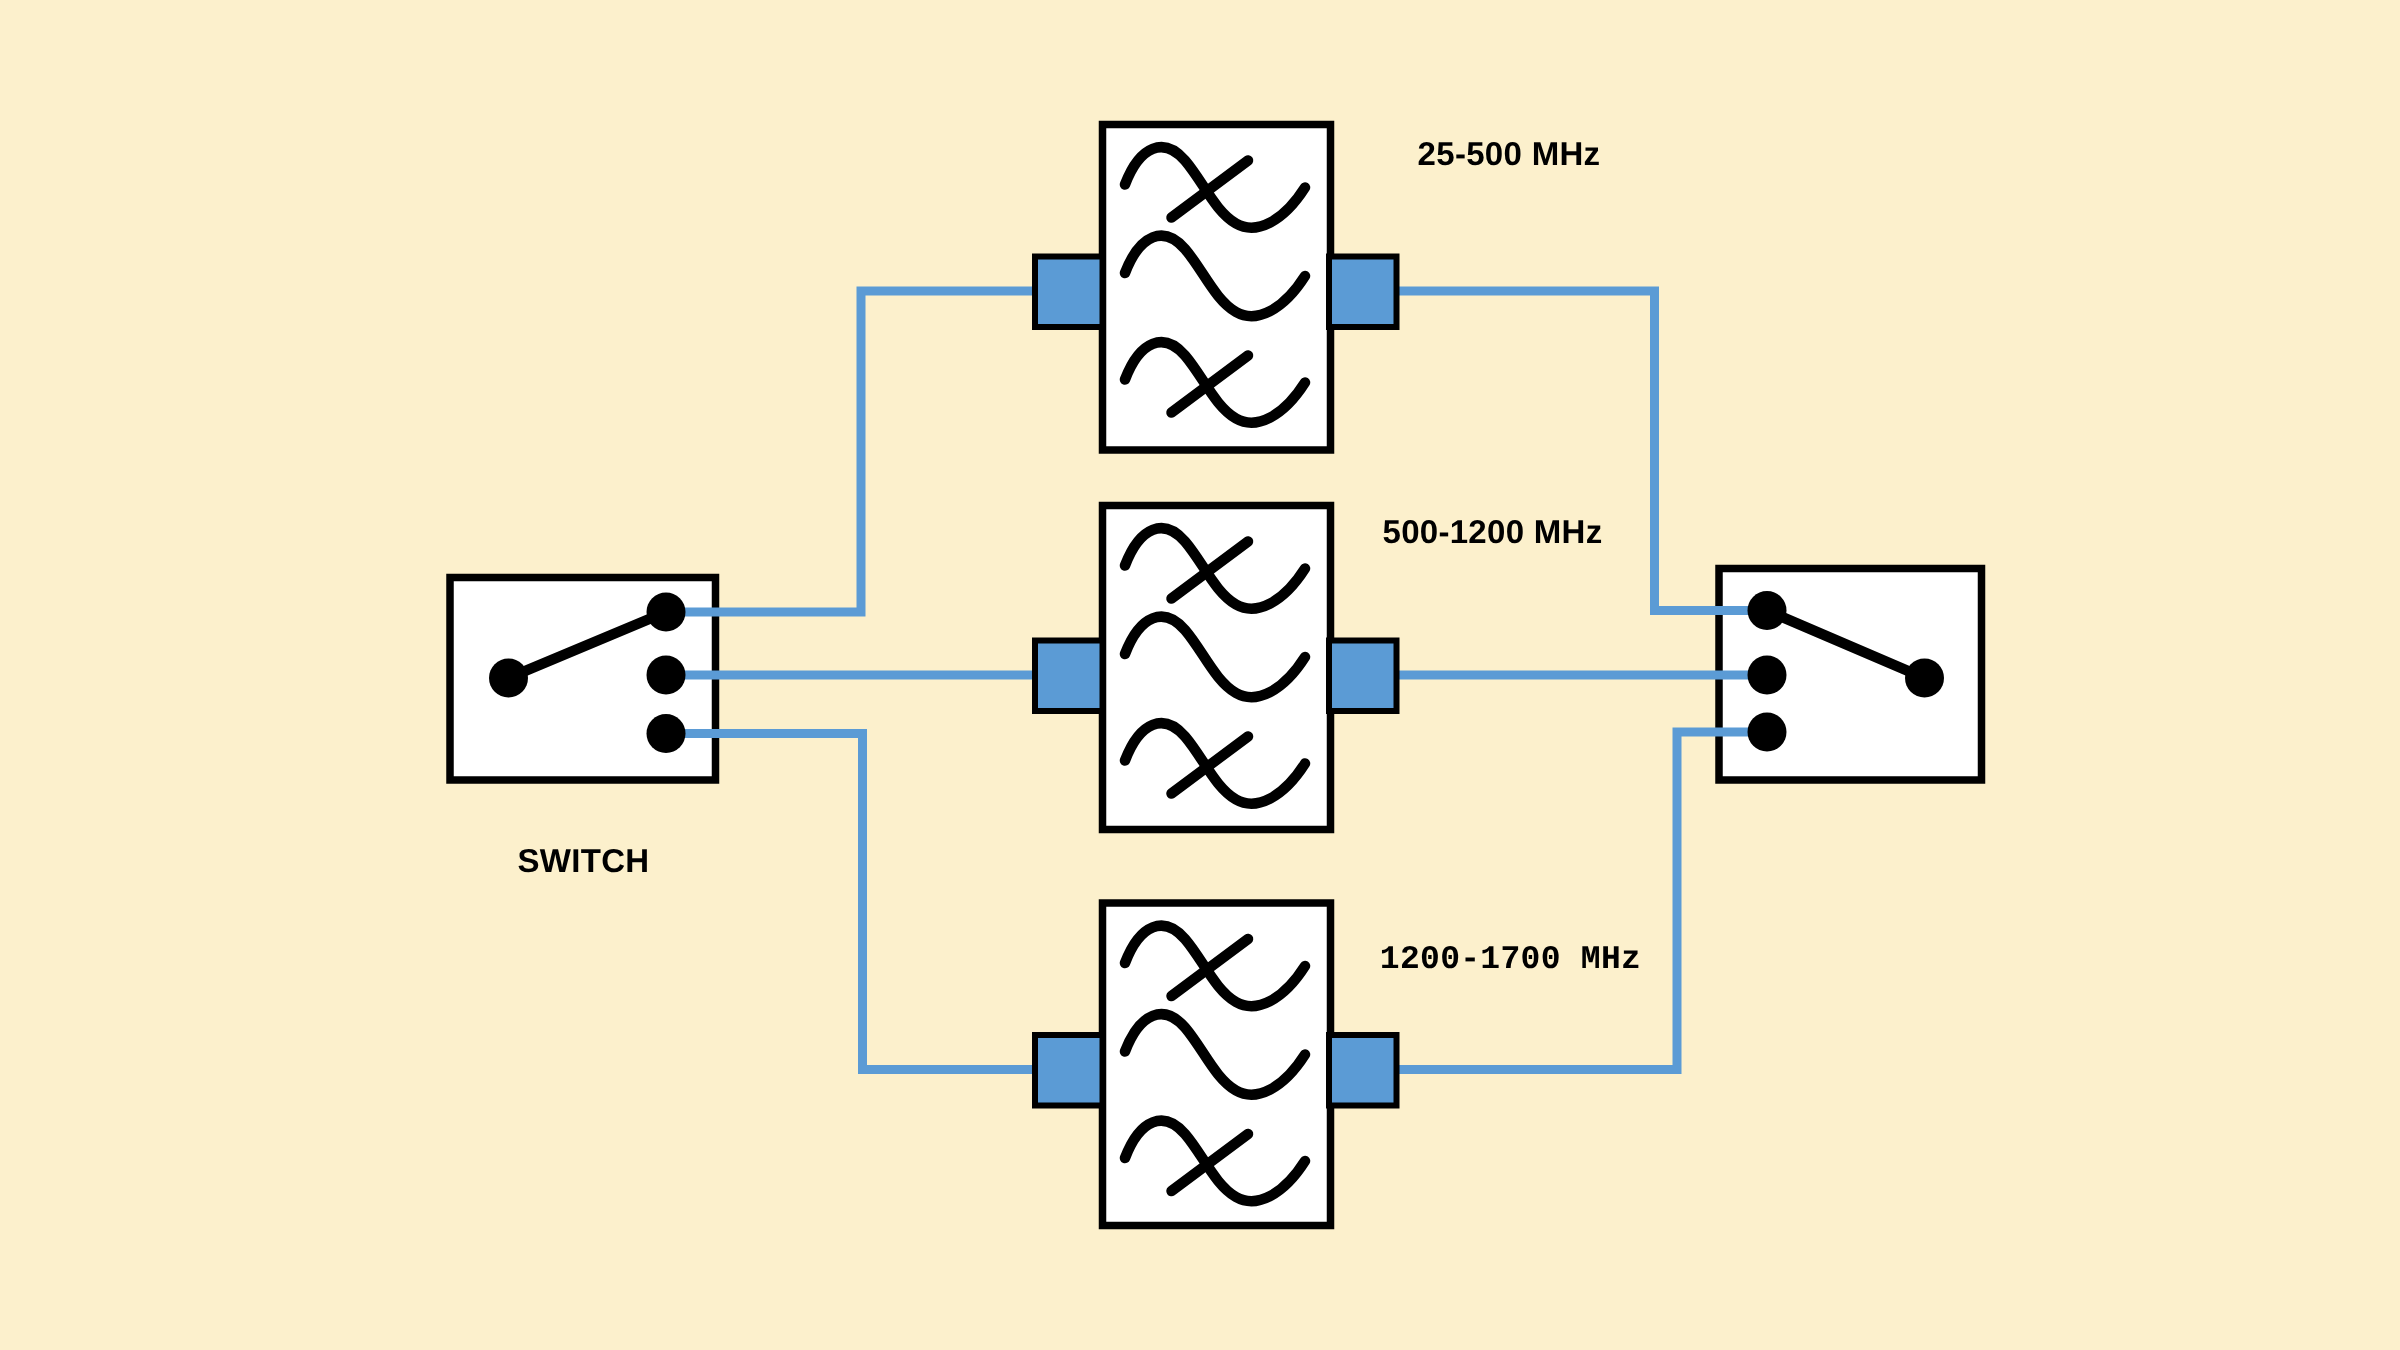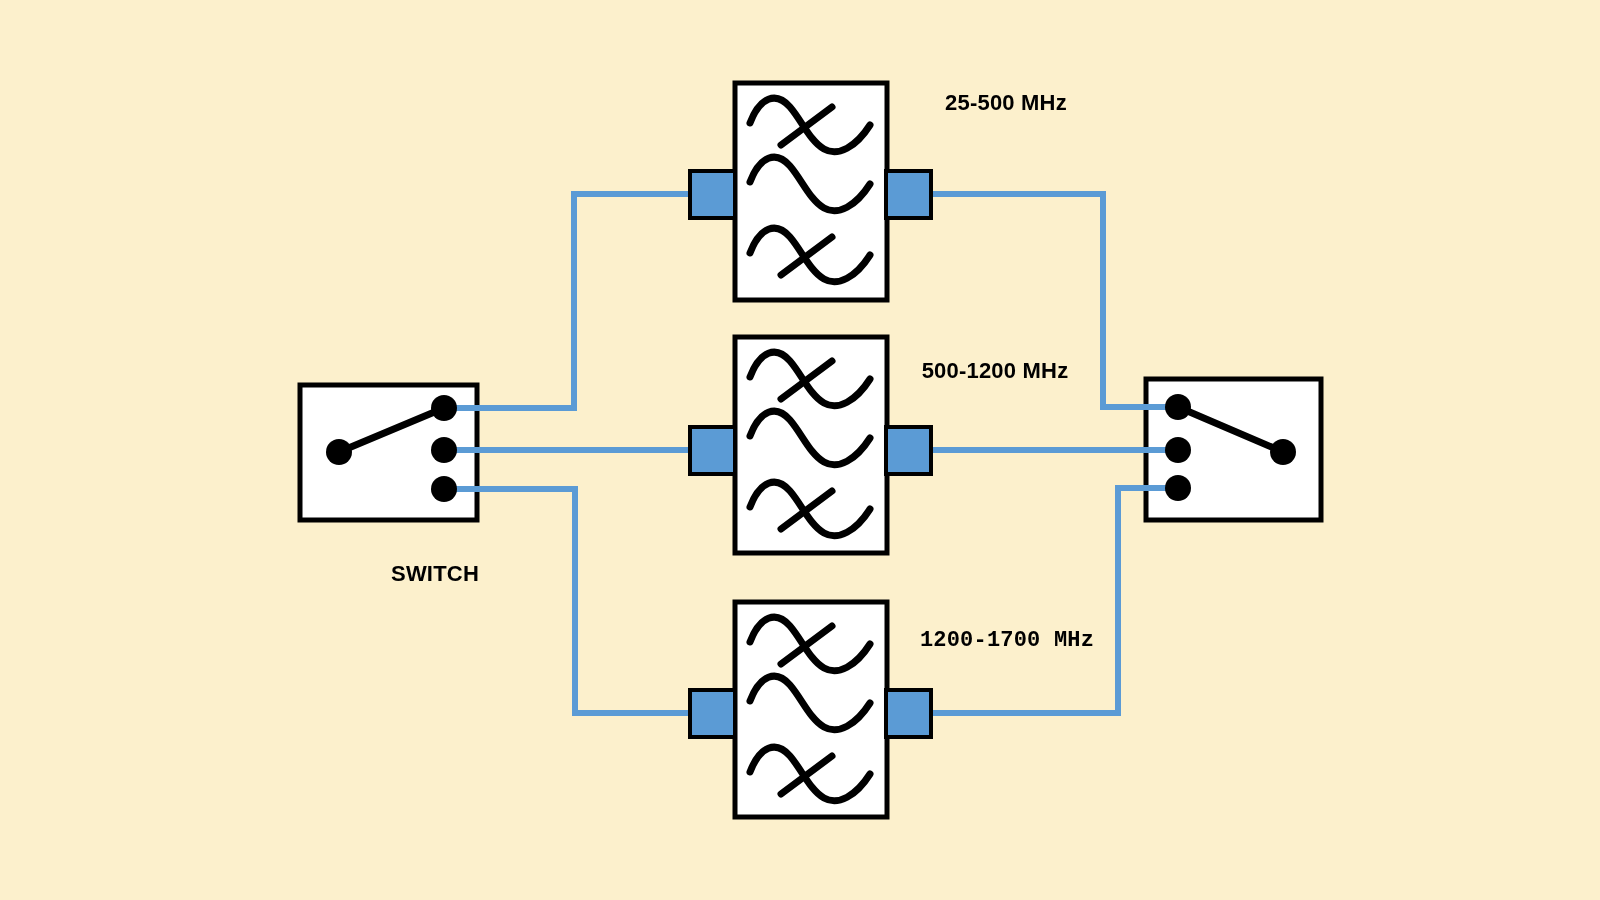--- a/index.html
+++ b/index.html
@@ -98,21 +98,21 @@
     <circle class="dot" cx="444" cy="450" r="13"></circle>
     <circle class="dot" cx="444" cy="489" r="13"></circle>
 
     <line class="arm" x1="1178" y1="407" x2="1283" y2="452"></line>
     <circle class="dot" cx="1178" cy="407" r="13"></circle>
     <circle class="dot" cx="1178" cy="450" r="13"></circle>
     <circle class="dot" cx="1178" cy="488" r="13"></circle>
     <circle class="dot" cx="1283" cy="452" r="13"></circle>
   </svg>
 
-  <div class="lbl" style="left:389px; top:574px;margin-left:46px;">SWITCH</div>
+  <div class="lbl" style="left:389px; top:574px;">SWITCH</div>
 
   <div class="lbl" style="left:990px; top:103px;margin-left:16px;">25-500 MHz</div>
 
-  <div class="lbl" style="left:995px; top:355px;margin-top:16px;">500-1200 MHz</div>
+  <div class="lbl" style="left:995px; top:355px;">500-1200 MHz</div>
 
   <div class="lbl" style="left:1007px; top:640px;font-family:Liberation Mono, monospace;">1200-1700 MHz</div>
 
 </div>
 
 </body></html>

